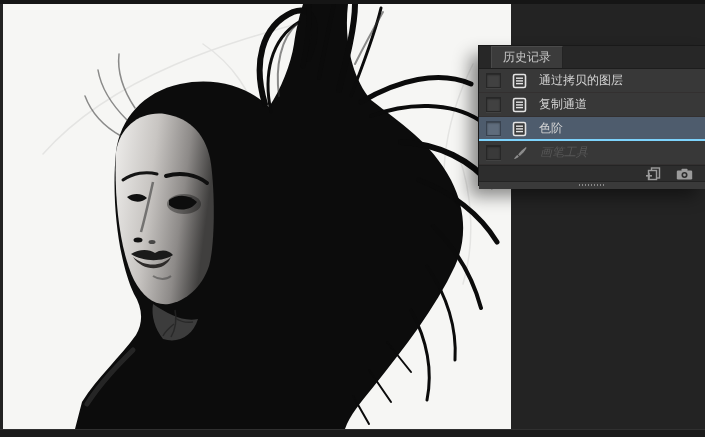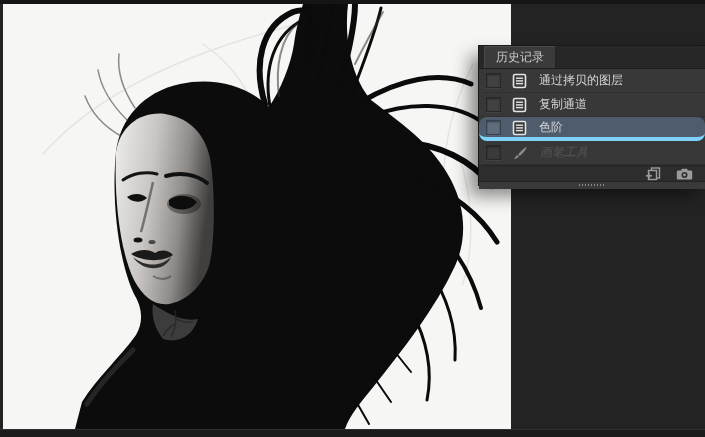--- a/index.html
+++ b/index.html
@@ -18,31 +18,31 @@
 
   
   .panel{
     position:absolute;left:478px;top:45px;width:227px;height:141px;
     background:#2d2d2d;border:1px solid #191919;border-right:none;
     box-shadow:-8px 10px 16px rgba(0,0,0,.45);
     box-sizing:border-box;color:#d0d0d0;
   }
   .tabbar{height:22px;background:#272727;border-bottom:1px solid #1d1d1d;display:flex;align-items:stretch;}
   .tab{
-    margin-left:5px;padding:0 11px;background:#3b3b3b;color:#c9c9c9;
+    margin-left:12px;padding:0 11px;background:#3b3b3b;color:#c9c9c9;
     font-size:12px;display:flex;align-items:center;
     border-left:1px solid #4a4a4a;border-right:1px solid #232323;border-top:1px solid #4a4a4a;
   }
   .hist-list{background:#383838;}
   .hist-row{
     height:24px;display:flex;align-items:center;
     border-bottom:1px solid #333030;box-sizing:border-box;
     position:relative;
   }
-  .hist-row.selected{background:var(--sel,#4e5c6d);border-top:1px solid #63718200;border-bottom:4px solid #7dd3fc;border-radius:8px;}
+  .hist-row.selected{background:var(--sel,#4e5c6d);border-top:1px solid #63718200;border-bottom:2px solid #7dd3fc;}
   .well{
     width:13px;height:13px;margin-left:7px;flex:none;
     background:#414141;border:1px solid #272727;
     box-shadow:inset 0 1px 2px rgba(0,0,0,.45), 0 1px 0 rgba(255,255,255,.05);
   }
   .hist-row.selected .well{background:#5f6c7c;border-color:#38424f;}
   .hist-row.disabled .well{background:#3a3a3a;}
   .ric{width:17px;height:17px;margin-left:10px;flex:none;display:flex;align-items:center;justify-content:center;}
   .label{margin-left:11px;font-size:12px;color:#d4d4d4;white-space:nowrap;}
   .hist-row.disabled .label{color:#575757;font-style:italic;margin-left:12px;}

